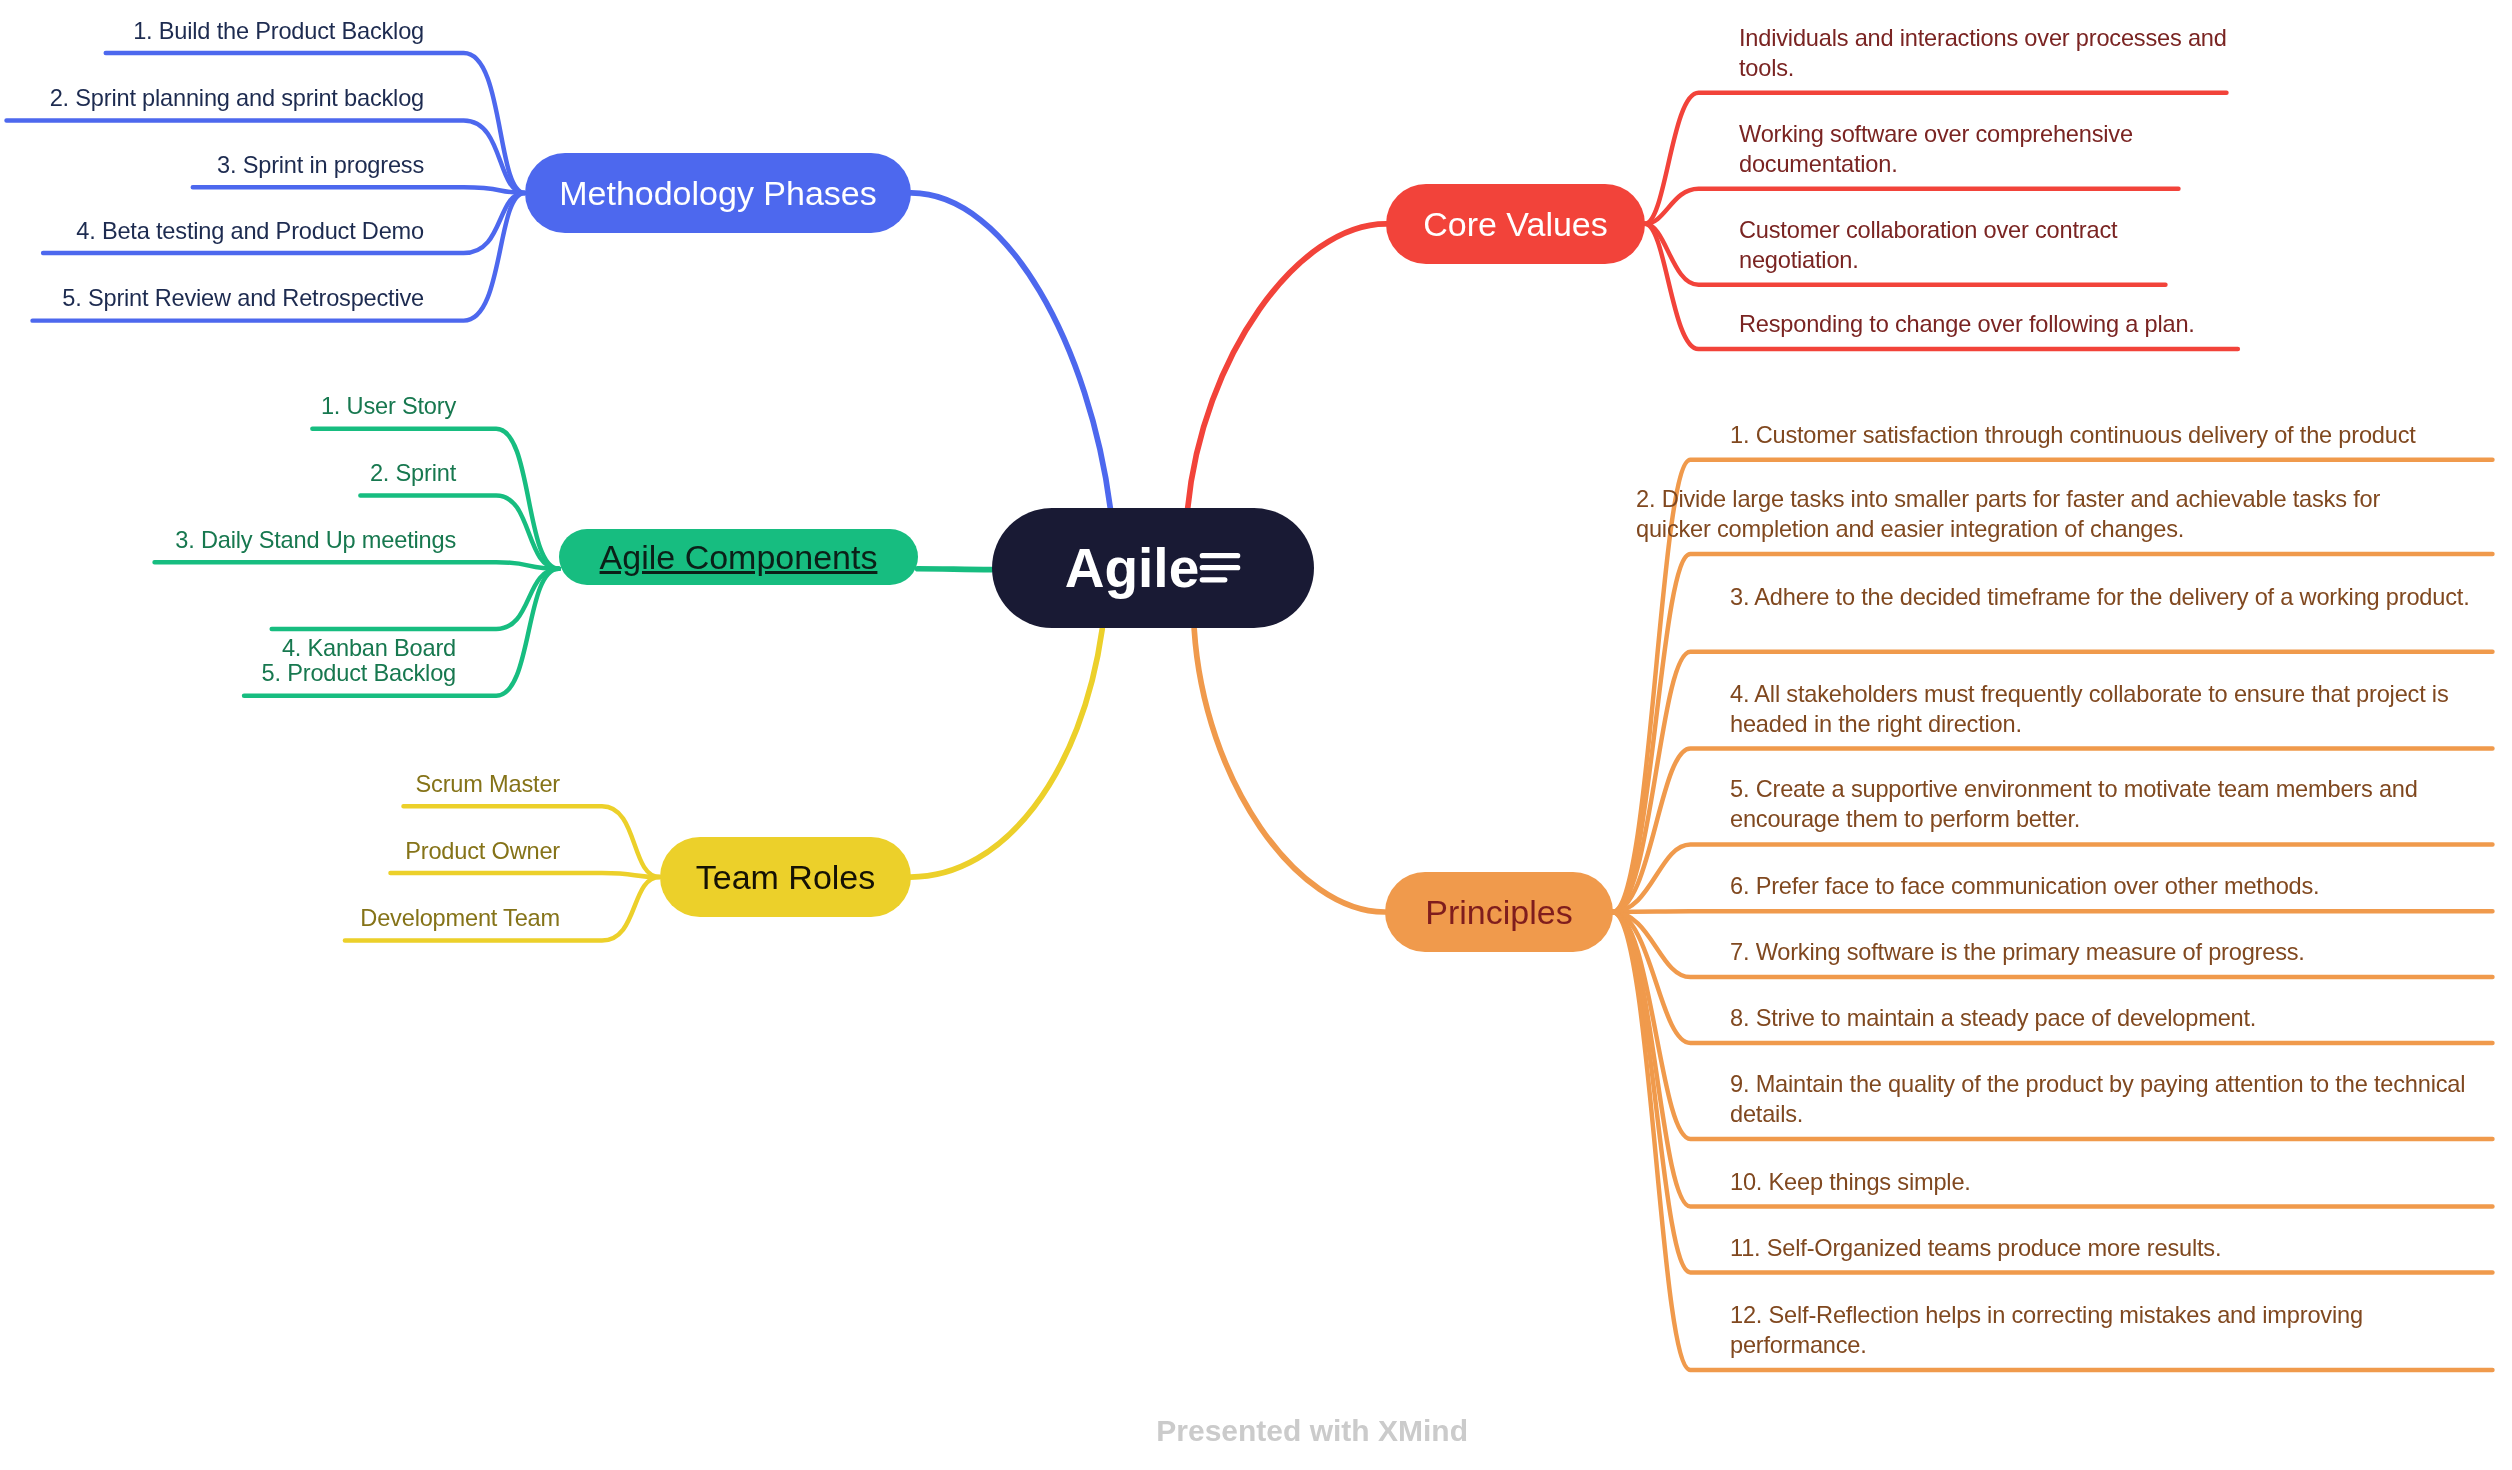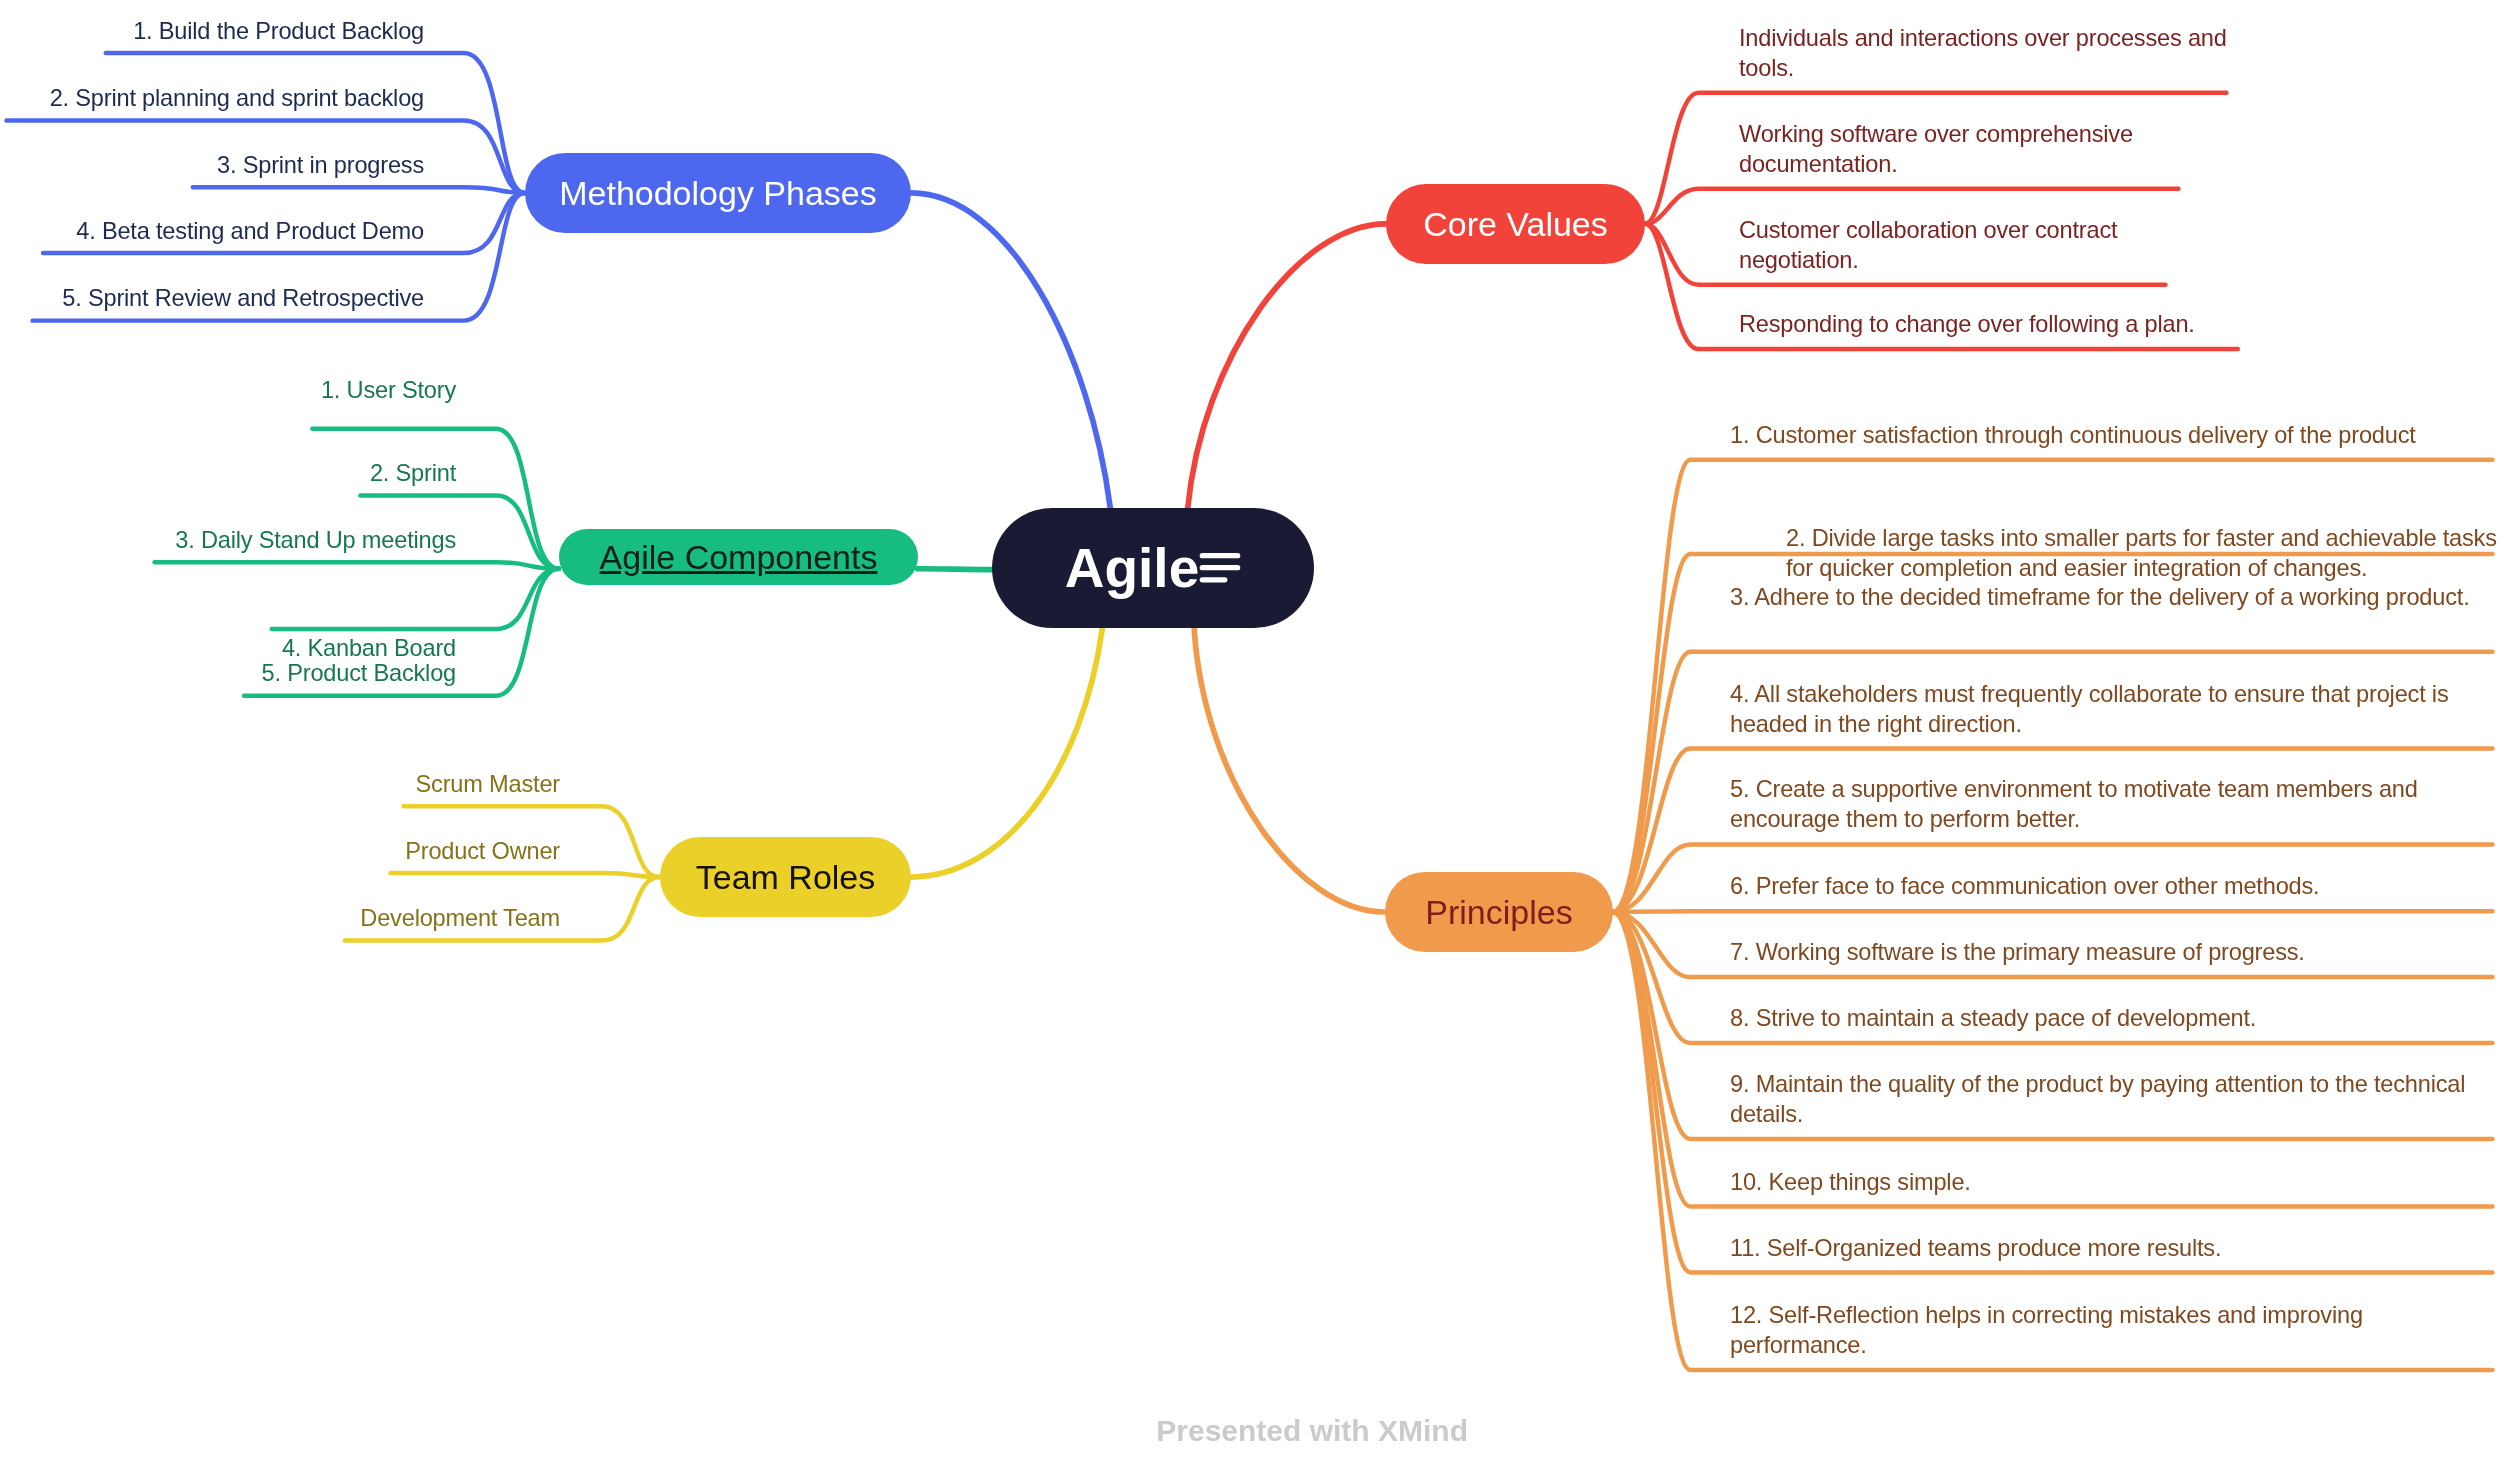--- a/index.html
+++ b/index.html
@@ -105,37 +105,37 @@
   <div class="node n-yellow" style="left:660px;top:837px;width:251px;height:80px;">Team Roles</div>
   <div class="node n-red" style="left:1386px;top:184px;width:259px;height:80px;">Core Values</div>
   <div class="node n-orange" style="left:1385px;top:872px;width:228px;height:80px;">Principles</div>
 
   <div class="item l t-blue" style="right:2088px;top:15.5px;">1. Build the Product Backlog</div>
   <div class="item l t-blue" style="right:2088px;top:83px;">2. Sprint planning and sprint backlog</div>
   <div class="item l t-blue" style="right:2088px;top:150px;">3. Sprint in progress</div>
   <div class="item l t-blue" style="right:2088px;top:216px;">4. Beta testing and Product Demo</div>
   <div class="item l t-blue" style="right:2088px;top:283px;">5. Sprint Review and Retrospective</div>
 
-  <div class="item l t-green" style="right:2056px;top:375px;">1. User Story</div>
+  <div class="item l t-green" style="right:2056px;top:391px;">1. User Story</div>
   <div class="item l t-green" style="right:2056px;top:458px;">2. Sprint</div>
   <div class="item l t-green" style="right:2056px;top:525px;margin-left:20px;">3. Daily Stand Up meetings</div>
   <div class="item l t-green" style="right:2056px;top:591px;margin-top:42px;">4. Kanban Board</div>
   <div class="item l t-green" style="right:2056px;top:658px;">5. Product Backlog</div>
 
   <div class="item l t-yellow" style="right:1952px;top:769px;">Scrum Master</div>
   <div class="item l t-yellow" style="right:1952px;top:836px;">Product Owner</div>
   <div class="item l t-yellow" style="right:1952px;top:903px;">Development Team</div>
 
   <div class="item r t-red" style="left:1739px;top:23px;max-width:496px;">Individuals and interactions over processes and tools.</div>
   <div class="item r t-red" style="left:1739px;top:119px;max-width:496px;">Working software over comprehensive documentation.</div>
   <div class="item r t-red" style="left:1739px;top:215px;max-width:496px;">Customer collaboration over contract negotiation.</div>
   <div class="item r t-red" style="left:1739px;top:309px;max-width:537px;">Responding to change over following a plan.</div>
 
   <div class="item r t-orange" style="left:1730px;top:420px;max-width:761px;">1. Customer satisfaction through continuous delivery of the product</div>
-  <div class="item r t-orange" style="left:1786px;top:484px;max-width:761px;margin-top:39px;">2. Divide large tasks into smaller parts for faster and achievable tasks for quicker completion and easier integration of changes.</div>
+  <div class="item r t-orange" style="left:1636px;top:484px;max-width:761px;">2. Divide large tasks into smaller parts for faster and achievable tasks for quicker completion and easier integration of changes.</div>
   <div class="item r t-orange" style="left:1730px;top:582px;max-width:761px;">3. Adhere to the decided timeframe for the delivery of a working product.</div>
   <div class="item r t-orange" style="left:1730px;top:679px;max-width:761px;">4. All stakeholders must frequently collaborate to ensure that project is headed in the right direction.</div>
   <div class="item r t-orange" style="left:1730px;top:774px;max-width:761px;">5. Create a supportive environment to motivate team members and encourage them to perform better.</div>
   <div class="item r t-orange" style="left:1730px;top:871px;max-width:761px;">6. Prefer face to face communication over other methods.</div>
   <div class="item r t-orange" style="left:1730px;top:937px;max-width:761px;">7. Working software is the primary measure of progress.</div>
   <div class="item r t-orange" style="left:1730px;top:1003px;max-width:761px;">8. Strive to maintain a steady pace of development.</div>
   <div class="item r t-orange" style="left:1730px;top:1069px;max-width:761px;">9. Maintain the quality of the product by paying attention to the technical details.</div>
   <div class="item r t-orange" style="left:1730px;top:1167px;max-width:761px;">10. Keep things simple.</div>
   <div class="item r t-orange" style="left:1730px;top:1233px;max-width:761px;">11. Self-Organized teams produce more results.</div>
   <div class="item r t-orange" style="left:1730px;top:1300px;max-width:761px;">12. Self-Reflection helps in correcting mistakes and improving performance.</div>

